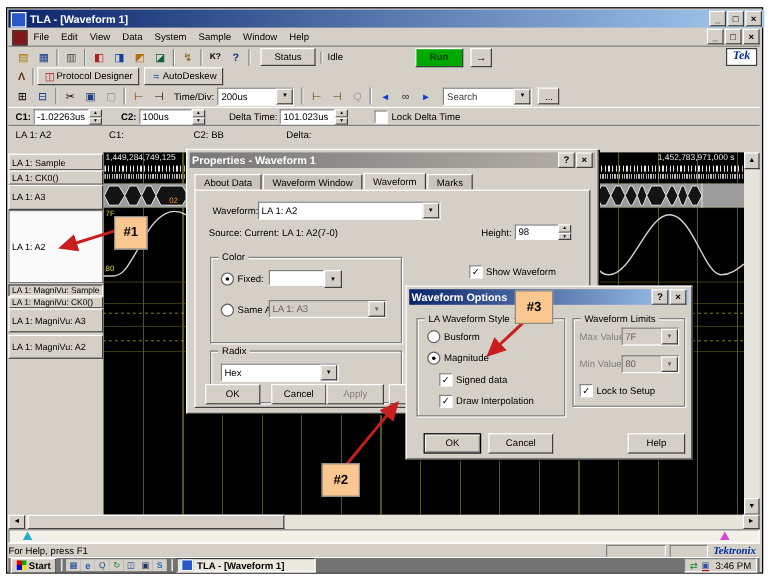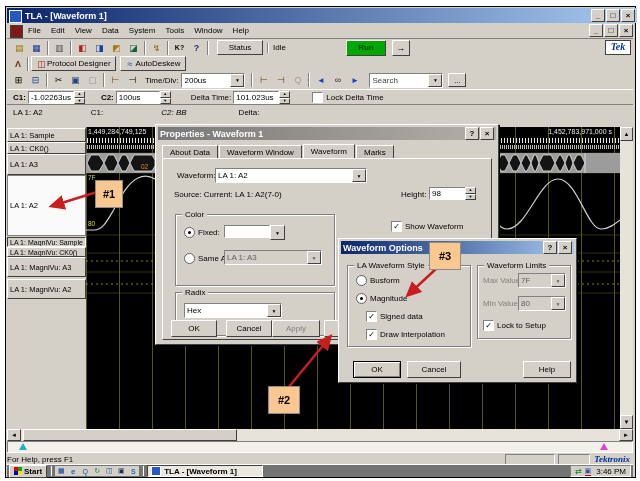--- a/index.html
+++ b/index.html
@@ -59,21 +59,21 @@
     </div>
 
     <div class="abs flex" style="left:1px;top:16px;width:626px;height:15px;border-bottom:1px solid #808080;">
       <span class="abs" style="left:3px;top:2px;width:11px;height:11px;background:#801818;border:1px solid #404040;"></span>
       <span style="width:16px;"></span>
       <span class="menuitem">File</span>
       <span class="menuitem">Edit</span>
       <span class="menuitem">View</span>
       <span class="menuitem">Data</span>
       <span class="menuitem">System</span>
-      <span class="menuitem">Tools</span>
+      <span class="menuitem">Sample</span>
       <span class="menuitem">Window</span>
       <span class="menuitem">Help</span>
       <span style="flex:1"></span>
       <span class="tbtn">_</span>
       <span class="tbtn">□</span>
       <span class="tbtn">×</span>
     </div>
 
     <div class="abs flex" style="left:1px;top:32px;width:626px;height:17px;">
       <span style="width:4px;"></span>
@@ -172,21 +172,21 @@
           <span>▼</span>
         </span>
       <span style="width:22px;"></span>
       <span class="cb-box"></span>
       <span>Lock Delta Time</span>
     </div>
 
     <div class="abs flex" style="left:1px;top:97px;width:626px;height:14px;border-top:1px solid #808080;background:#D4D0C8;">
       <span style="margin-left:6px;">LA 1: A2</span>
       <span style="margin-left:48px;">C1:</span>
-      <span style="margin-left:58px;font-style:italic;">C2: BB</span>
+      <span style="margin-left:58px;">C2: BB</span>
       <span style="margin-left:52px;">Delta:</span>
     </div>
 
     <div class="abs" style="left:80px;top:120px;width:534px;height:302px;background:#000;background-image:repeating-linear-gradient(90deg,rgba(160,160,40,0.55) 0 1px,transparent 1px 33px);"></div>
 
     <span class="abs" style="left:82px;top:121px;color:#E8E8E8;font-size:7px;z-index:2;">1,449,284,749,125</span>
     <span class="abs" style="left:494px;top:121px;width:112px;color:#E8E8E8;font-size:7px;text-align:right;z-index:2;">1,452,783,971,000 s</span>
 
     <div class="abs ticks1" style="left:81px;top:131px;width:67px;height:5px;z-index:2;"></div>
     <div class="abs ticks2" style="left:81px;top:138px;width:67px;height:4px;z-index:2;"></div>

